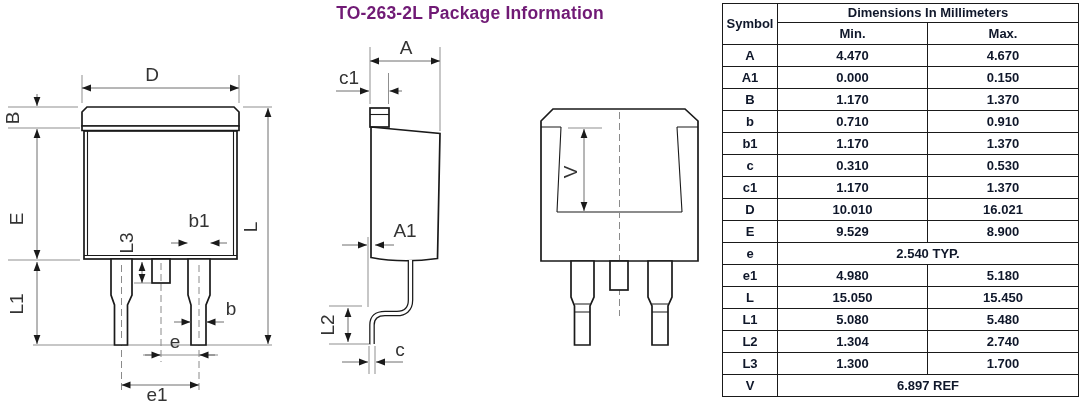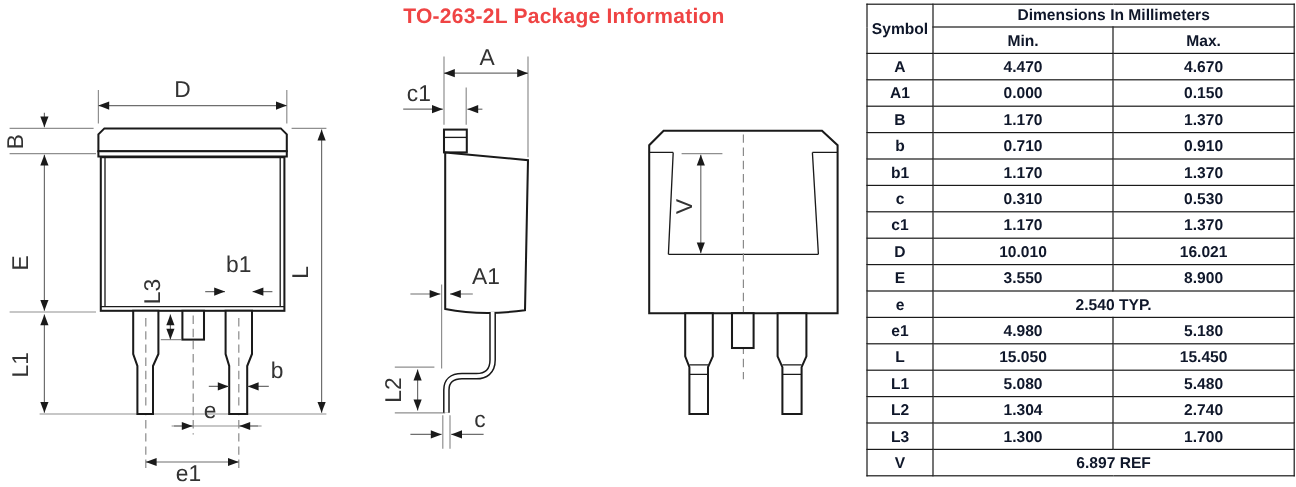--- a/index.html
+++ b/index.html
@@ -1,19 +1,19 @@
 <!DOCTYPE html>
 <html><head>
 <meta charset="utf-8">
 <style>
   html,body{margin:0;padding:0;background:#fff;}
   .stage{position:relative;width:1080px;height:406px;background:#ffffff;overflow:hidden;
          font-family:"Liberation Sans",sans-serif;}
   .title{position:absolute;left:240px;top:3px;width:460px;text-align:center;
-         font-size:17.5px;font-weight:bold;color:#ef4444;letter-spacing:.2px;}
+         font-size:17.5px;font-weight:bold;color:#701a75;letter-spacing:.2px;}
   svg text{font-family:"Liberation Sans",sans-serif;font-size:19px;fill:#333;}
   .outl{stroke:#1a1a1a;stroke-width:1.7;fill:#ffffff;stroke-linejoin:miter;}
   .thin{stroke:#1a1a1a;stroke-width:1.1;fill:none;}
   .ext{stroke:#8f8f8f;stroke-width:1;fill:none;}
   .dim{stroke:#6e6e6e;stroke-width:1;fill:none;}
   .cl{stroke:#8a8a8a;stroke-width:1;fill:none;stroke-dasharray:7 4;}
   .leadA{stroke:#1a1a1a;stroke-width:5.6;fill:none;}
   .leadB{stroke:#ffffff;stroke-width:3.1;fill:none;}
   
   .dimtable{position:absolute;left:722px;top:3px;width:356px;border-collapse:collapse;
@@ -178,21 +178,21 @@
           <td>1.170</td>
           <td>1.370</td>
         </tr>
       <tr>
           <td>D</td>
           <td>10.010</td>
           <td>16.021</td>
         </tr>
       <tr>
           <td>E</td>
-          <td>3.550</td>
+          <td>9.529</td>
           <td>8.900</td>
         </tr>
       <tr>
           <td>e</td>
           <td colspan="2">2.540 TYP.</td>
         </tr>
       <tr>
           <td>e1</td>
           <td>4.980</td>
           <td>5.180</td>

